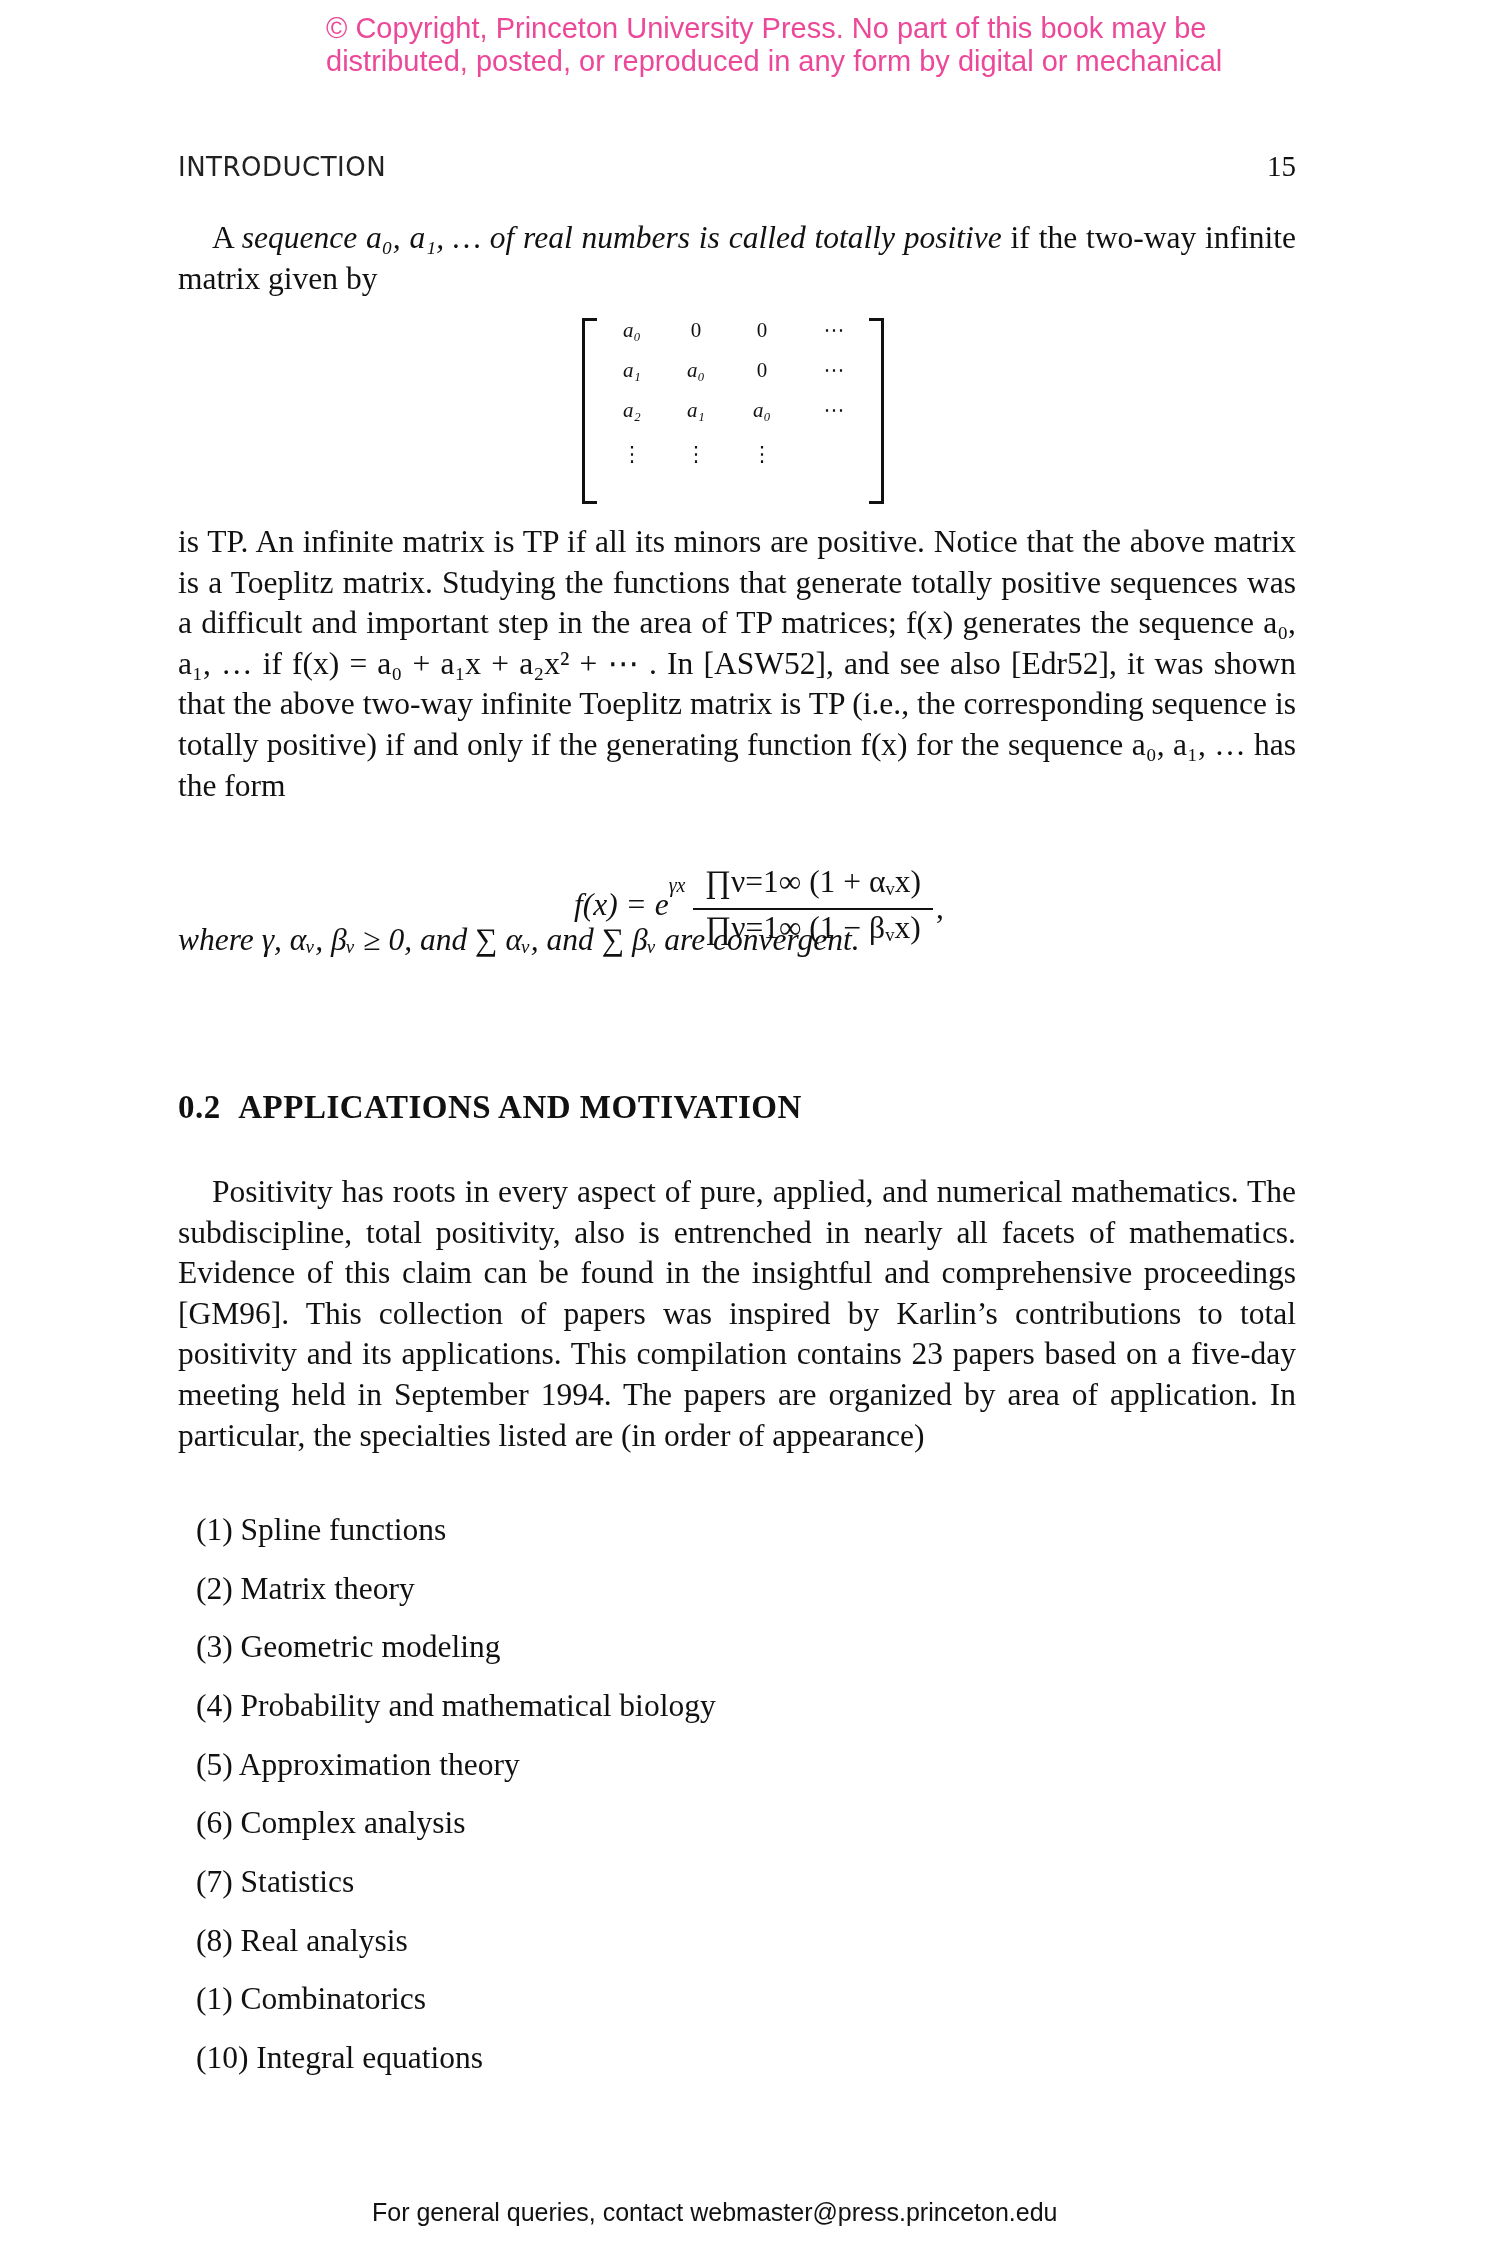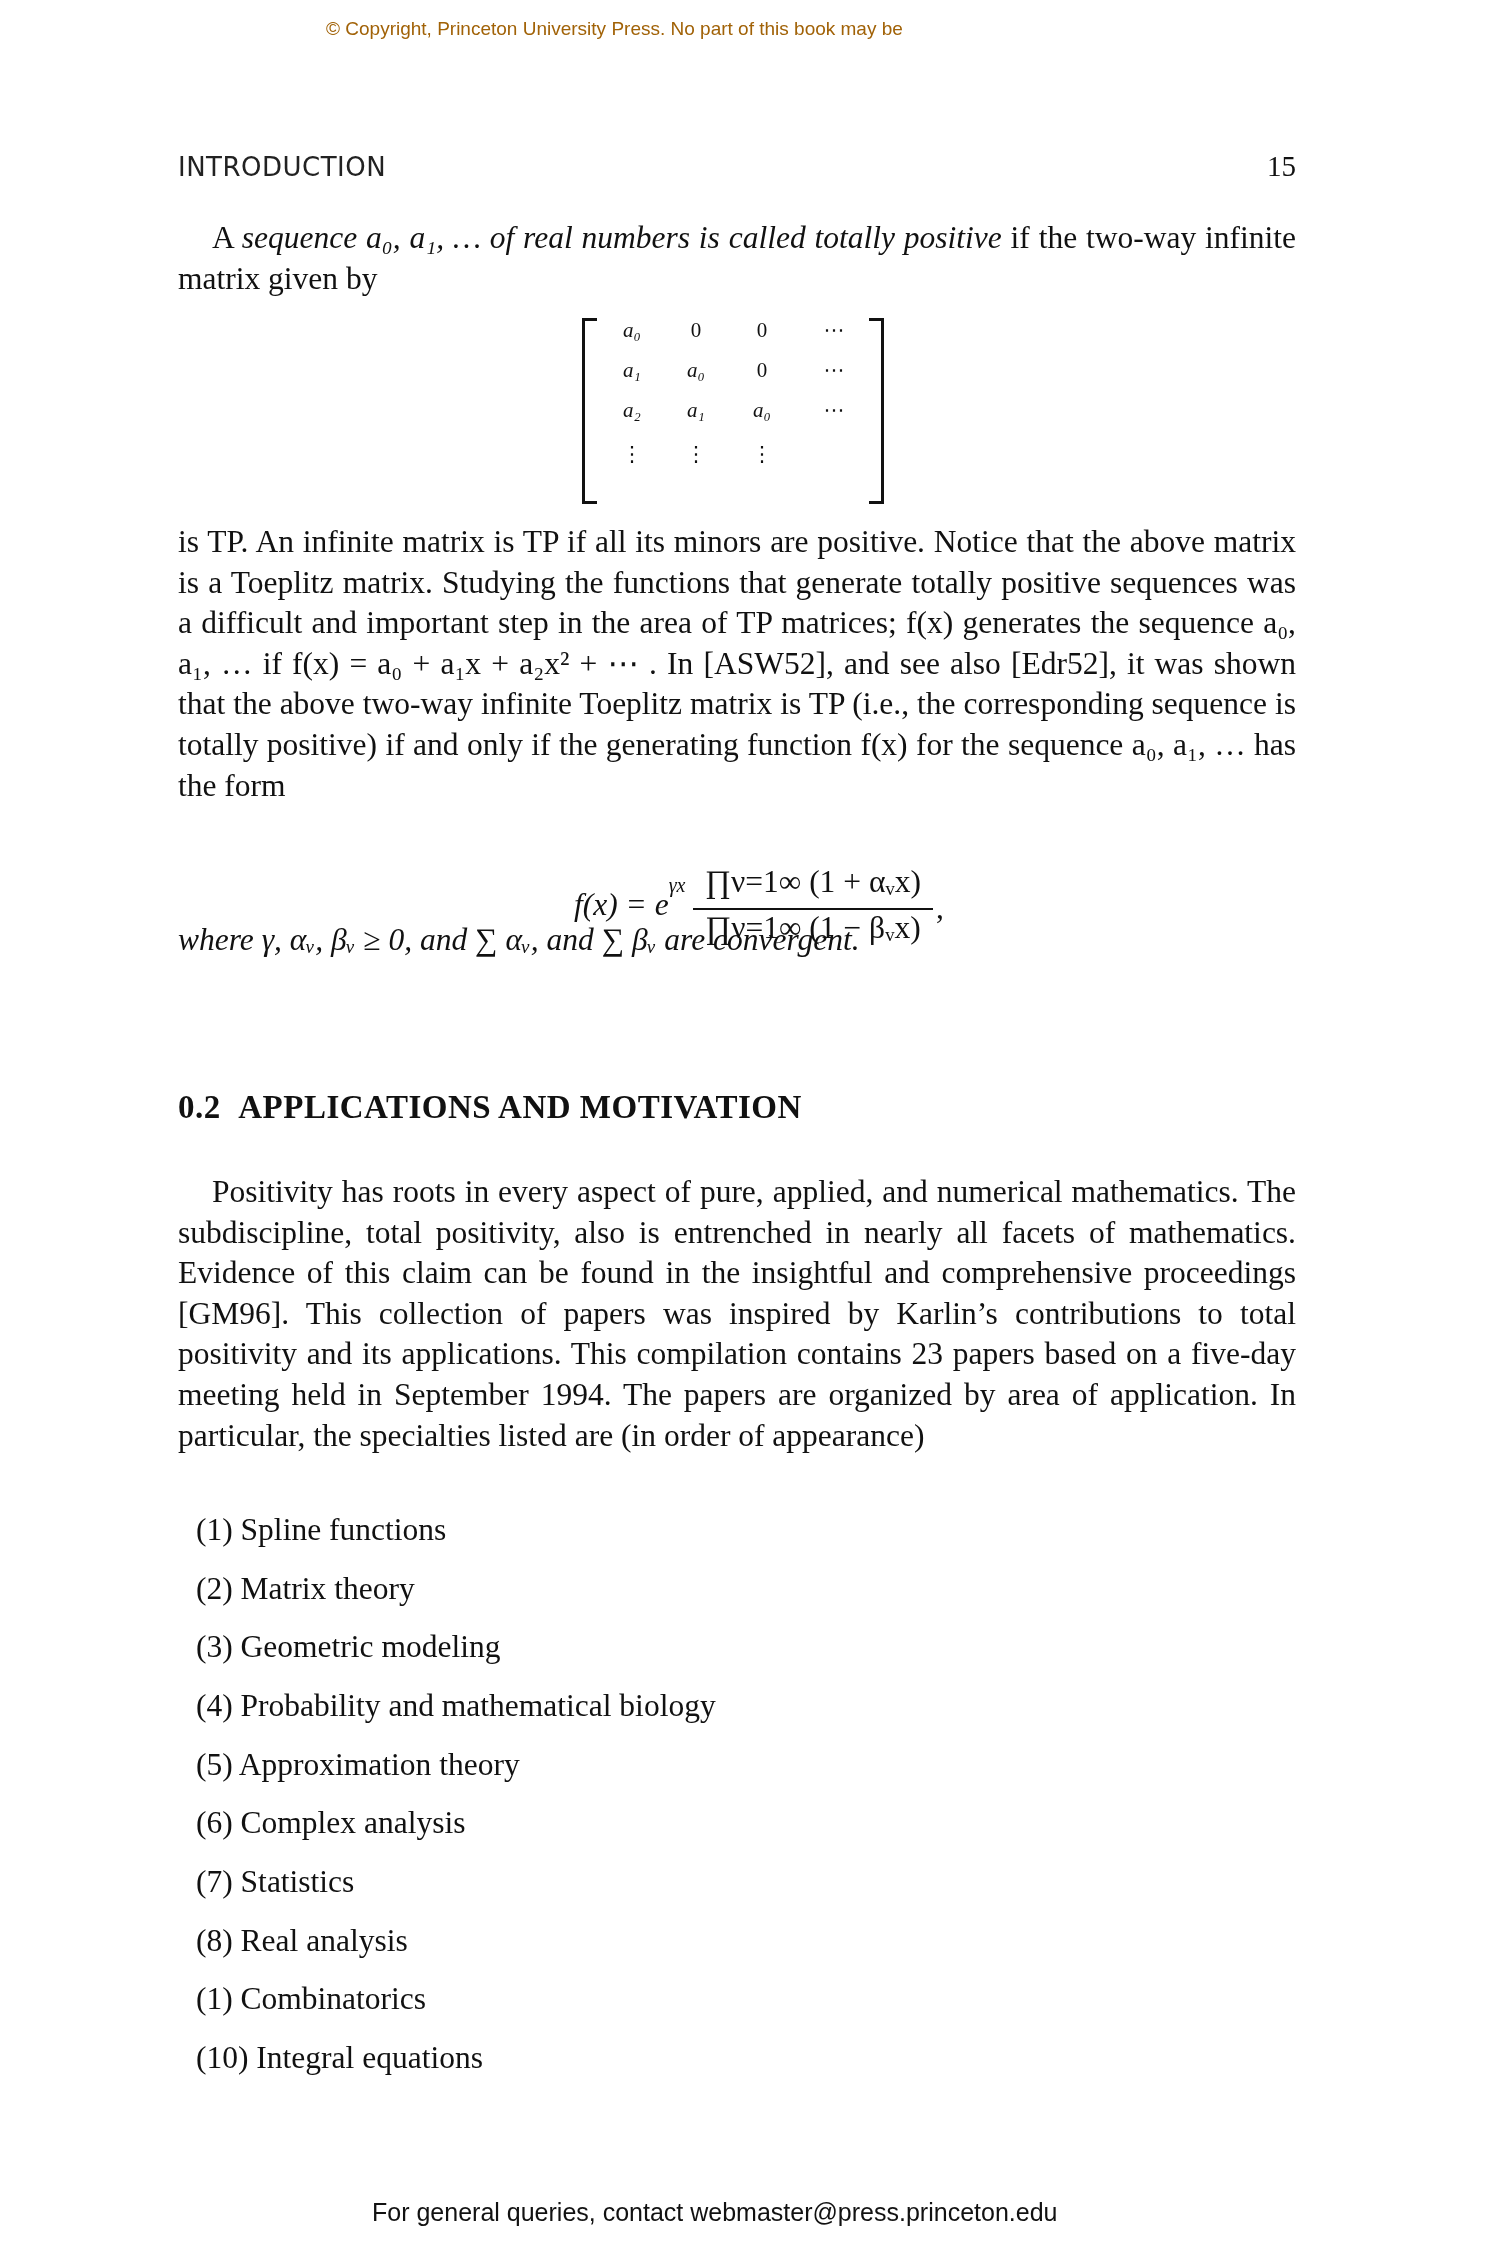--- a/index.html
+++ b/index.html
@@ -1,19 +1,19 @@
 <!DOCTYPE html>
 <html><head>
 <meta charset="utf-8">
 <style>
   html, body { margin: 0; padding: 0; background: #ffffff; }
   body { width: 1500px; height: 2265px; position: relative; overflow: hidden; color: #111; }
   .abs { position: absolute; }
   .sans { font-family: "Liberation Sans", sans-serif; }
-  .copyright { left: 326px; top: 12px; width: 900px; font-size: 19px; line-height: 33px; color: #a16207; }
+  .copyright { left: 326px; top: 12px; width: 900px; font-size: 29px; line-height: 33px; color: #ec4899; }
   .running-head { left: 178px; top: 152px; font-size: 26px; letter-spacing: 0.5px; font-family: "DejaVu Sans", sans-serif; color: #222; }
   .page-num { right: 204px; top: 150px; font-size: 29px; font-family: "Liberation Serif", serif; }
   .body-text { left: 178px; width: 1118px; font-family: "Liberation Serif", serif; font-size: 31.5px; line-height: 40.6px; text-align: justify; color: #111; }
   .indent { text-indent: 34px; }
   i.m { font-style: italic; }
   sub, sup { font-size: 70%; line-height: 0; }
   .matrix { left: 582px; top: 318px; width: 302px; height: 180px; }
   .bracket-l, .bracket-r { position: absolute; top: 0; width: 12px; height: 180px; border: 3px solid #111; }
   .bracket-l { left: 0; border-right: none; }
   .bracket-r { right: 0; border-left: none; }
@@ -26,20 +26,21 @@
   .section-title { left: 178px; top: 1089px; font-family: "Liberation Serif", serif; font-weight: bold; font-size: 33px; letter-spacing: 0.5px; }
   .list { left: 196px; top: 1512px; font-family: "Liberation Serif", serif; font-size: 31.5px; }
   .list-item { position: absolute; left: 0; white-space: nowrap; }
   .footer { left: 372px; top: 2198px; font-size: 25px; }
 </style>
 </head>
 <body>
 
 <div class="abs copyright sans">
   <div>© Copyright, Princeton University Press. No part of this book may be</div>
+  <div>distributed, posted, or reproduced in any form by digital or mechanical</div>
 </div>
 
 <div class="abs running-head">INTRODUCTION</div>
 <div class="abs page-num">15</div>
 
 <div class="abs body-text indent" style="top: 218px;">
   <span>A </span><i class="m">sequence a₀, a₁, … of real numbers is called totally positive</i><span> if the two-way infinite matrix given by</span>
 </div>
 
 <div class="abs matrix">

